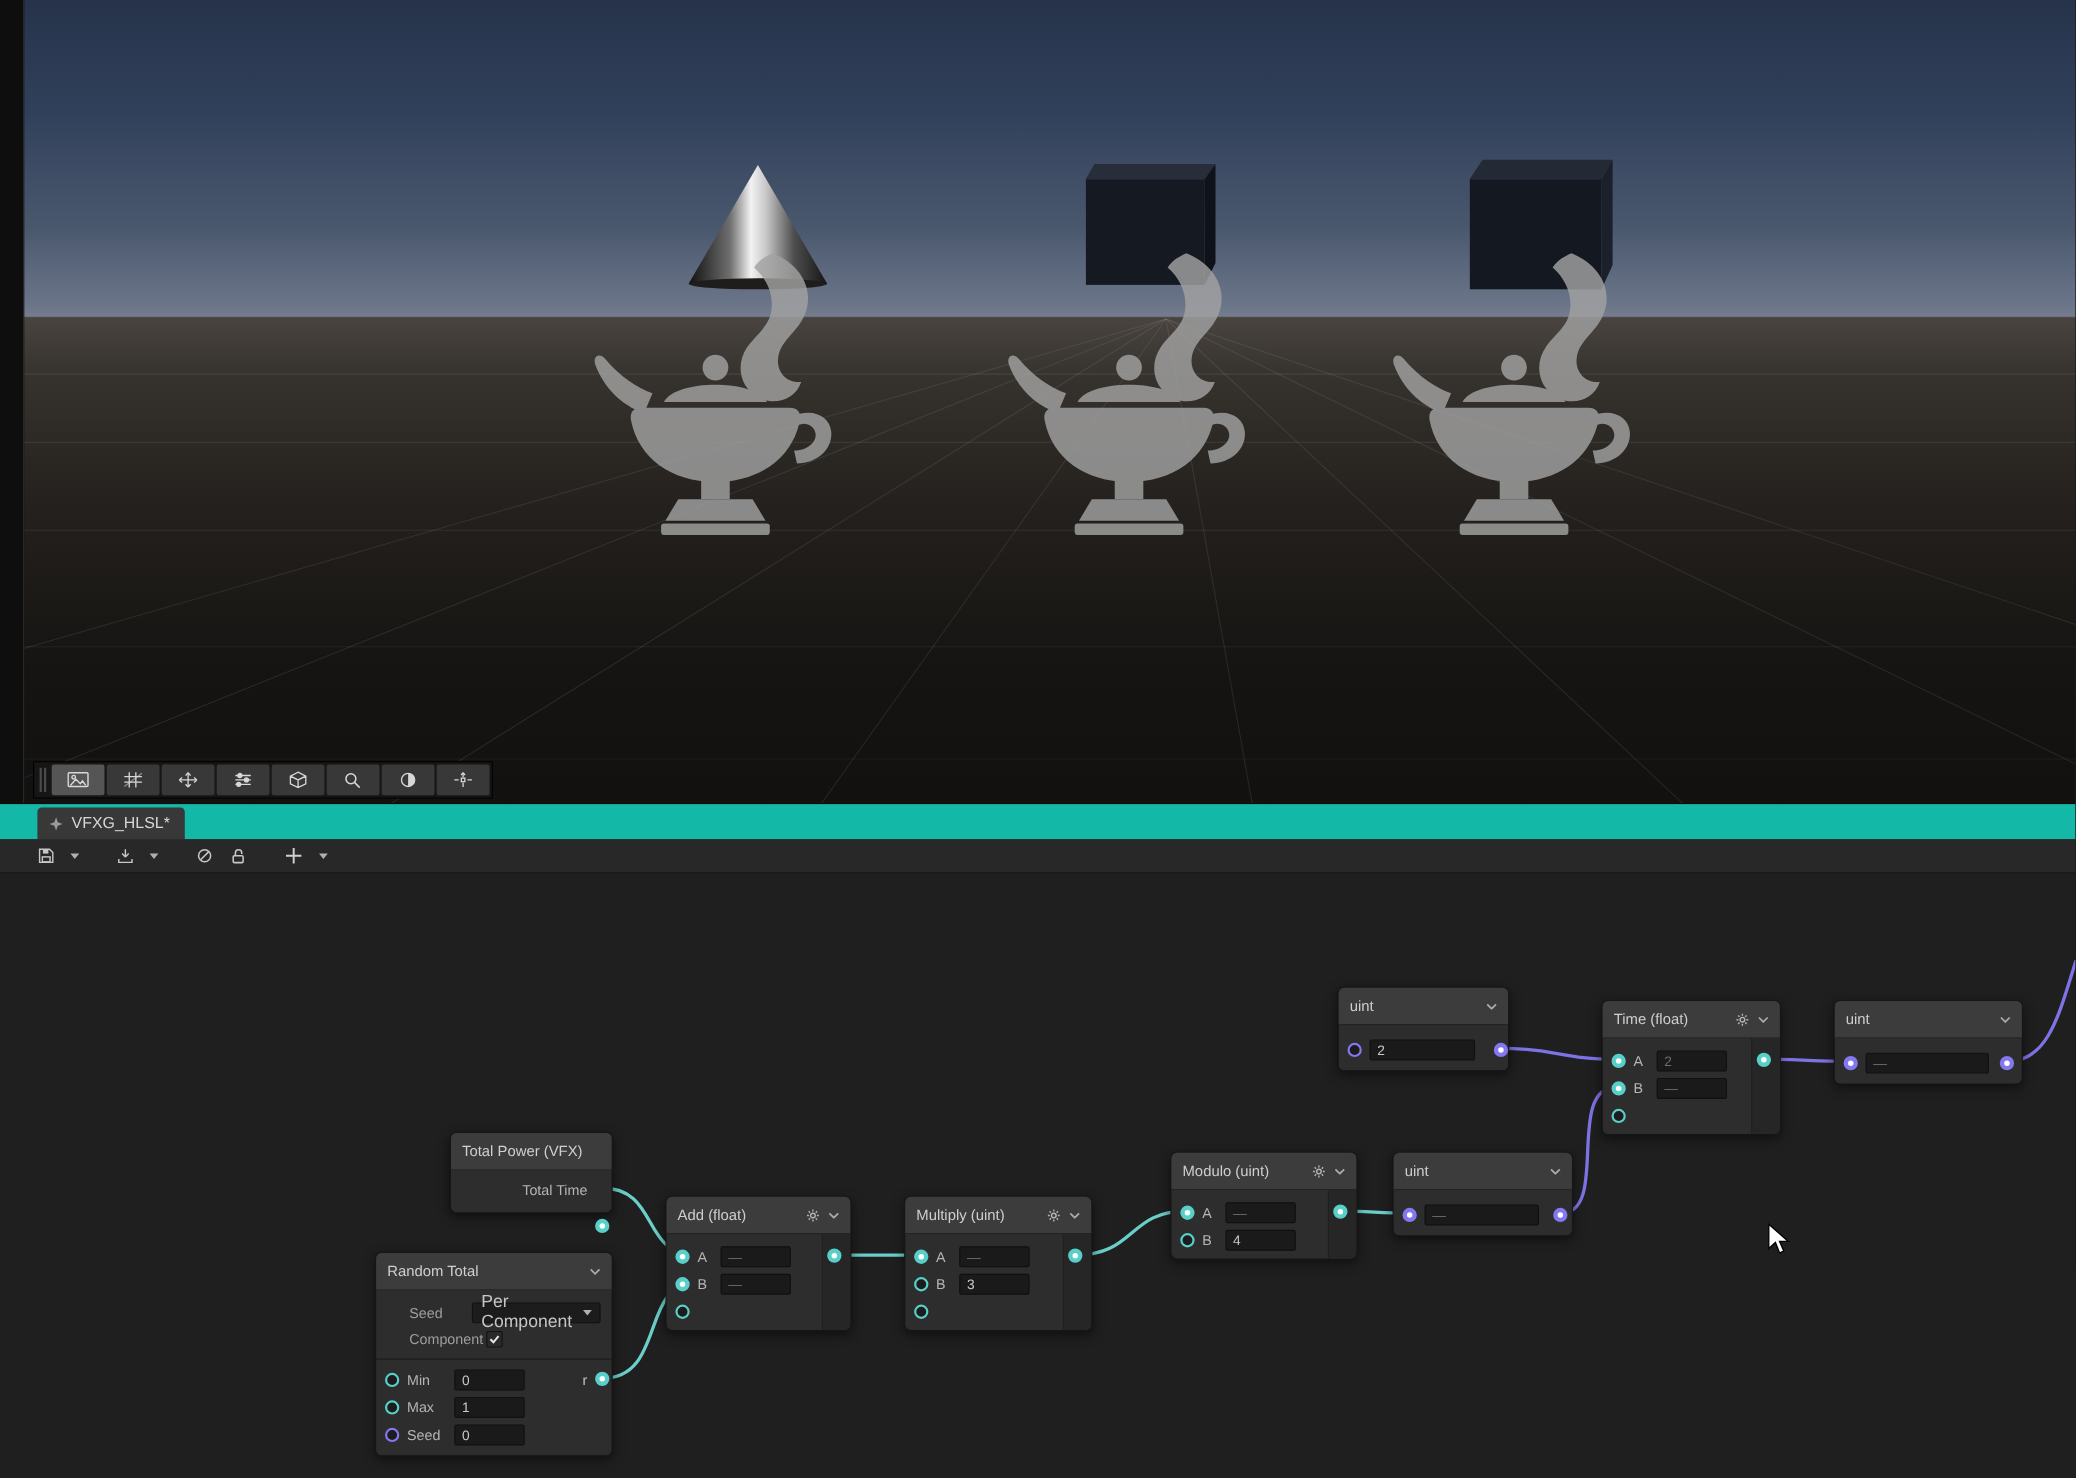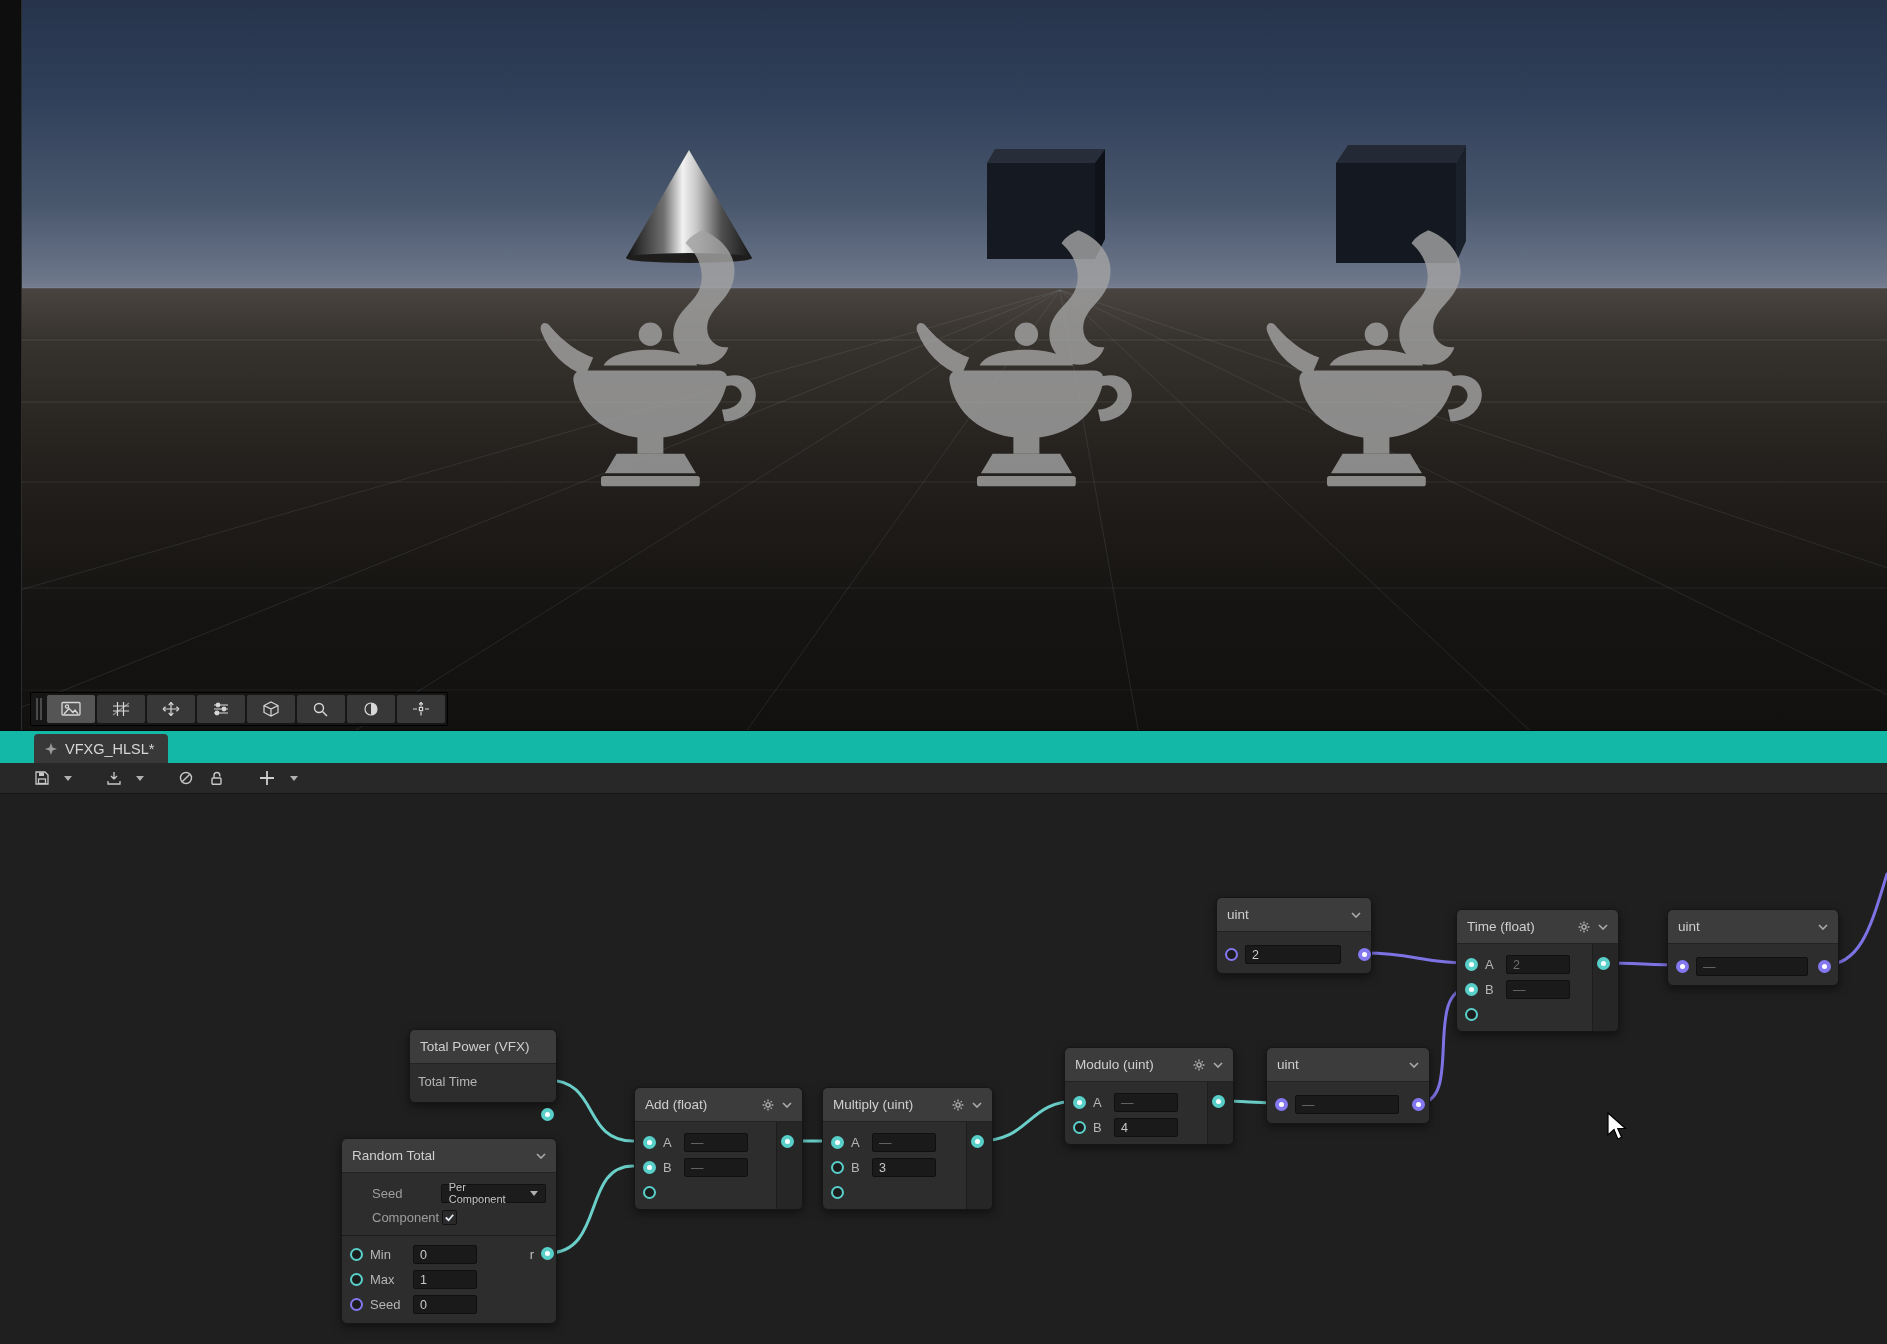--- a/index.html
+++ b/index.html
@@ -64,21 +64,21 @@
   .port.connected.float{background:#59cfc9;}
   .port.connected.uint{background:#8478f0;}
   .port.connected::after{content:'';width:5px;height:5px;border-radius:50%;background:#fff;}
   .port.out{position:absolute;}
 
   
   .settings{padding:8px 0 6px;}
   .srow{display:flex;align-items:center;height:24px;padding:0 10px 0 30px;font-size:13px;color:#9e9e9e;gap:8px;}
   .slabel{width:62px;}
   .pill{display:flex;align-items:center;gap:6px;background:#1c1c1c;border:1px solid #111;border-radius:2px;
-        height:19px;padding:0 7px;color:#c6c6c6;font-size:11px;}
+        height:19px;padding:0 7px;color:#c6c6c6;font-size:16px;}
   .checkbox{width:15px;height:15px;background:#2a2a2a;border:1px solid #121212;border-radius:2px;
         display:flex;align-items:center;justify-content:center;}
   .divider{height:1px;background:#1b1b1b;border-bottom:1px solid #3a3a3a00;}
   .rlabel{width:36px;}
   .out-label{position:absolute;font-size:13px;color:#c0c0c0;}
 
   #cursor{position:absolute;left:1607px;top:1112px;}
 </style>
 </head>
 <body>
@@ -321,21 +321,21 @@
 
     <div class="node" style="left:409px;top:235px;width:148px;height:74px">
       <div class="nhead">
         <span>Total Power (VFX)</span>
         <span class="spacer"></span>
         <svg width="10" height="6">
             <use href="#chev-sym"></use>
           </svg>
       </div>
       <div class="nbody" style="padding:4px 0 6px">
-        <div class="row" style="padding-right:22px;height:26px">
+        <div class="row" style="justify-content:flex-end;padding-right:22px;height:26px">
           <span>Total Time</span>
         </div>
         <span class="port float connected out" style="right:2px;top:44px"></span>
       </div>
     </div>
 
     <div class="node" style="left:341px;top:344px;width:216px;height:186px">
       <div class="nhead">
         <span>Random Total</span>
         <span class="spacer"></span>
@@ -375,21 +375,21 @@
         <div class="row">
           <span class="port uint"></span>
           <span class="rlabel">Seed</span>
           <span class="field">0</span>
         </div>
       </div>
       <span class="out-label" style="right:22px;top:108px">r</span>
       <span class="port float connected out" style="right:2px;top:108px"></span>
     </div>
 
-    <div class="node" style="left:634px;top:293px;width:169px;height:123px">
+    <div class="node" style="left:605px;top:293px;width:169px;height:123px">
       <div class="nhead">
         <span>Add (float)</span>
         <span class="spacer"></span>
         <svg width="12" height="12">
             <use href="#gear-sym"></use>
           </svg>
         <svg width="10" height="6">
             <use href="#chev-sym"></use>
           </svg>
       </div>

